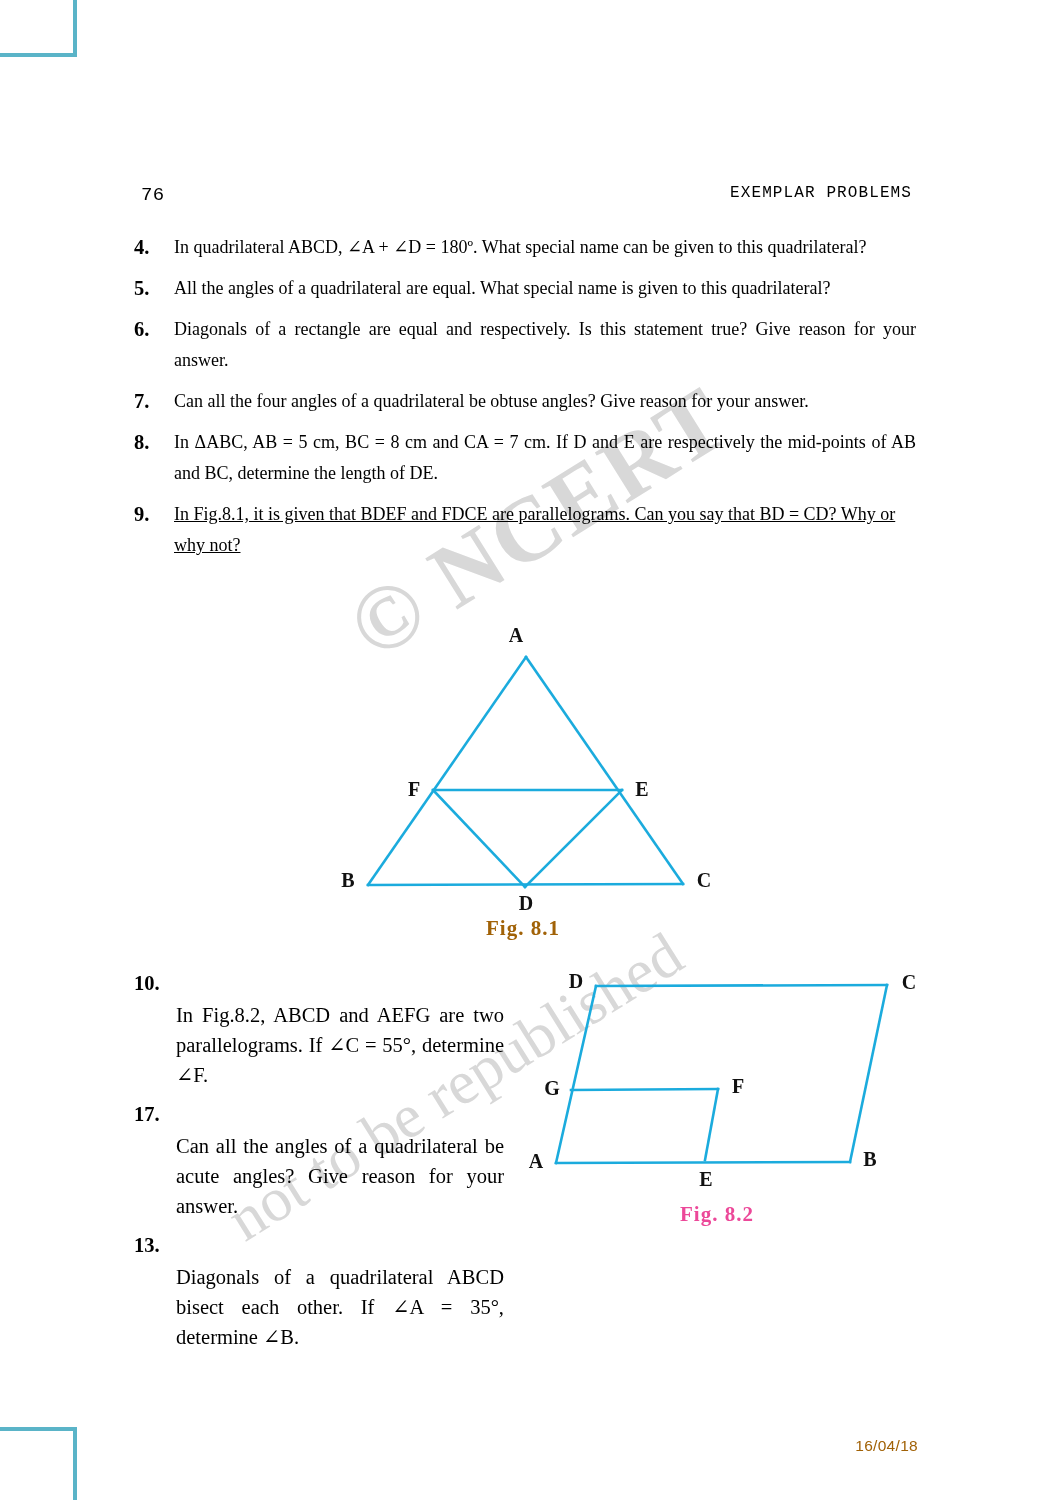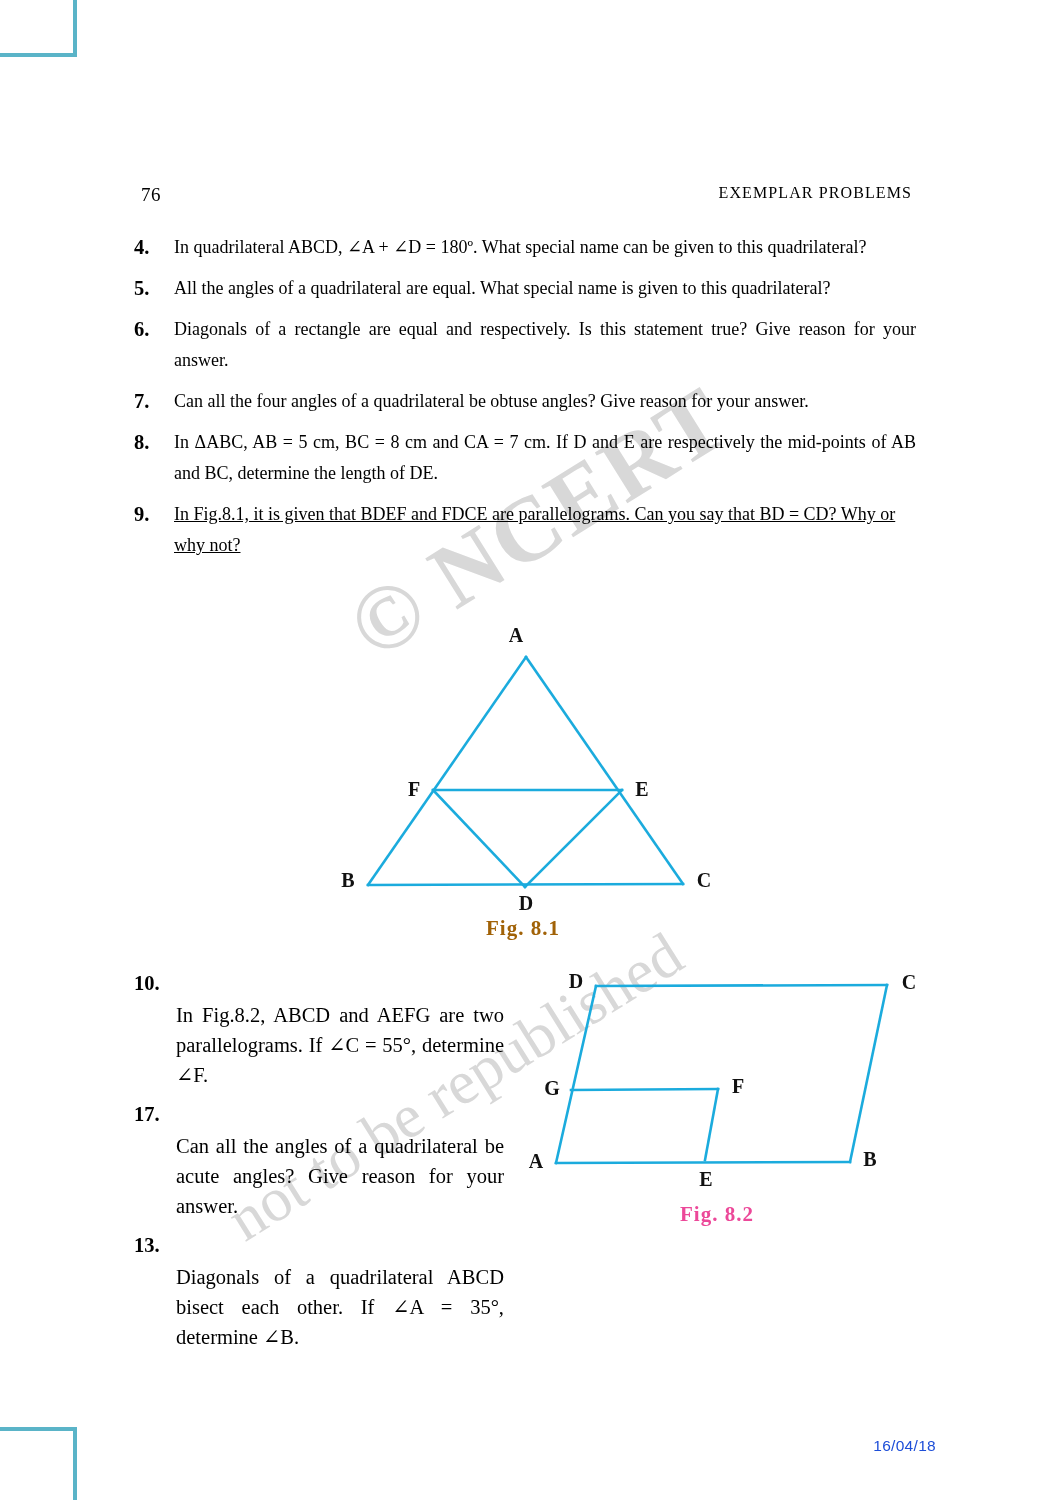--- a/index.html
+++ b/index.html
@@ -53,20 +53,21 @@
     transform-origin: left top;
   }
 
   
   .hdr {
     position: absolute;
     top: 184px;
     left: 0;
     width: 1050px;
     height: 24px;
+    font-family: Liberation Mono, monospace;
   }
   .hdr-page-no {
     position: absolute;
     left: 141px;
     top: 0;
     font-size: 19px;
     letter-spacing: .4px;
   }
   .hdr-title {
     position: absolute;
@@ -139,26 +140,26 @@
   .vlabel {
     font-family: "Liberation Serif", "DejaVu Serif", serif;
     font-weight: bold;
     font-size: 20px;
     fill: #111111;
   }
 
   
   .footer-date {
     position: absolute;
-    right: 114px;
+    right: 132px;
     top: 1437px;
     font-family: "Liberation Sans", "DejaVu Sans", sans-serif;
     font-size: 15.5px;
     letter-spacing: .3px;
-    color: #1d4ed8;
+    color: #a16207;
   }
 </style>
 </head>
 <body>
 
 <div class="page">
 
   <div class="crop crop-tl-v"></div>
   <div class="crop crop-tl-h"></div>
   <div class="crop crop-bl-h"></div>

